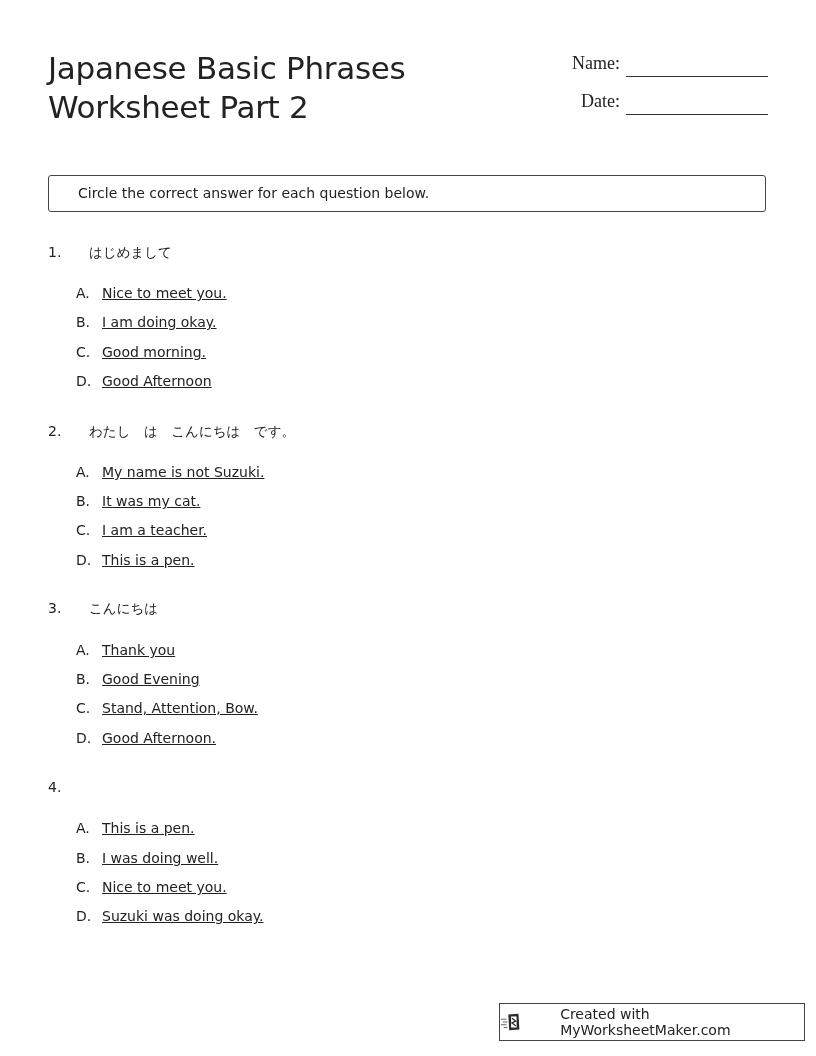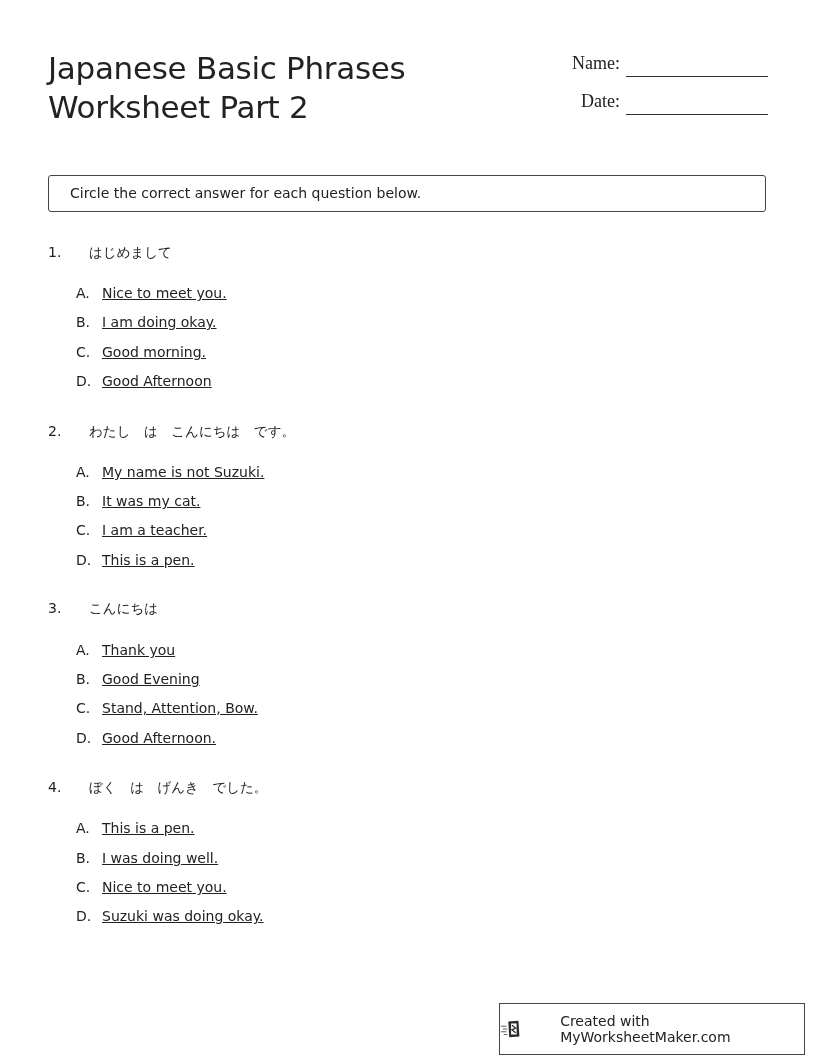--- a/index.html
+++ b/index.html
@@ -48,21 +48,21 @@
       position: absolute;
       left: 48px;
       top: 175px;
       width: 718px;
       height: 37px;
       box-sizing: border-box;
       border: 1.5px solid #444;
       border-radius: 3px;
       font-size: 14px;
       line-height: 35px;
-      padding-left: 21px;
+      padding-left: 29px;
       color: #222;
     }
     .question {
       position: absolute;
       left: 48px;
       width: 700px;
     }
     .q-stem {
       position: relative;
       height: 20px;
@@ -102,21 +102,21 @@
       position: absolute;
       left: 26px;
       top: 0;
       text-decoration: underline;
     }
     .footer-badge {
       position: absolute;
       left: 499px;
       top: 1003px;
       width: 306px;
-      height: 52px;
+      height: 38px;
       box-sizing: border-box;
       border: 1.5px solid #444;
       display: flex;
       align-items: center;
       justify-content: center;
       font-size: 14px;
       color: #222;
       gap: 32px;
     }
     .footer-badge svg {
@@ -207,21 +207,20 @@
   </div>
   <div class="option" style="top:130px;">
     <span class="opt-letter">D.</span>
     <span class="opt-text">Good Afternoon.</span>
   </div>
 </div>
 
 <div class="question" style="top:777px;">
   <div class="q-stem">
     <span class="q-num">4.</span>
-    <span class="q-text">ぼく　は　げんき　でした。</span>
   </div>
   <div class="option" style="top:41px;">
     <span class="opt-letter">A.</span>
     <span class="opt-text">This is a pen.</span>
   </div>
   <div class="option" style="top:71px;">
     <span class="opt-letter">B.</span>
     <span class="opt-text">I was doing well.</span>
   </div>
   <div class="option" style="top:100px;">

